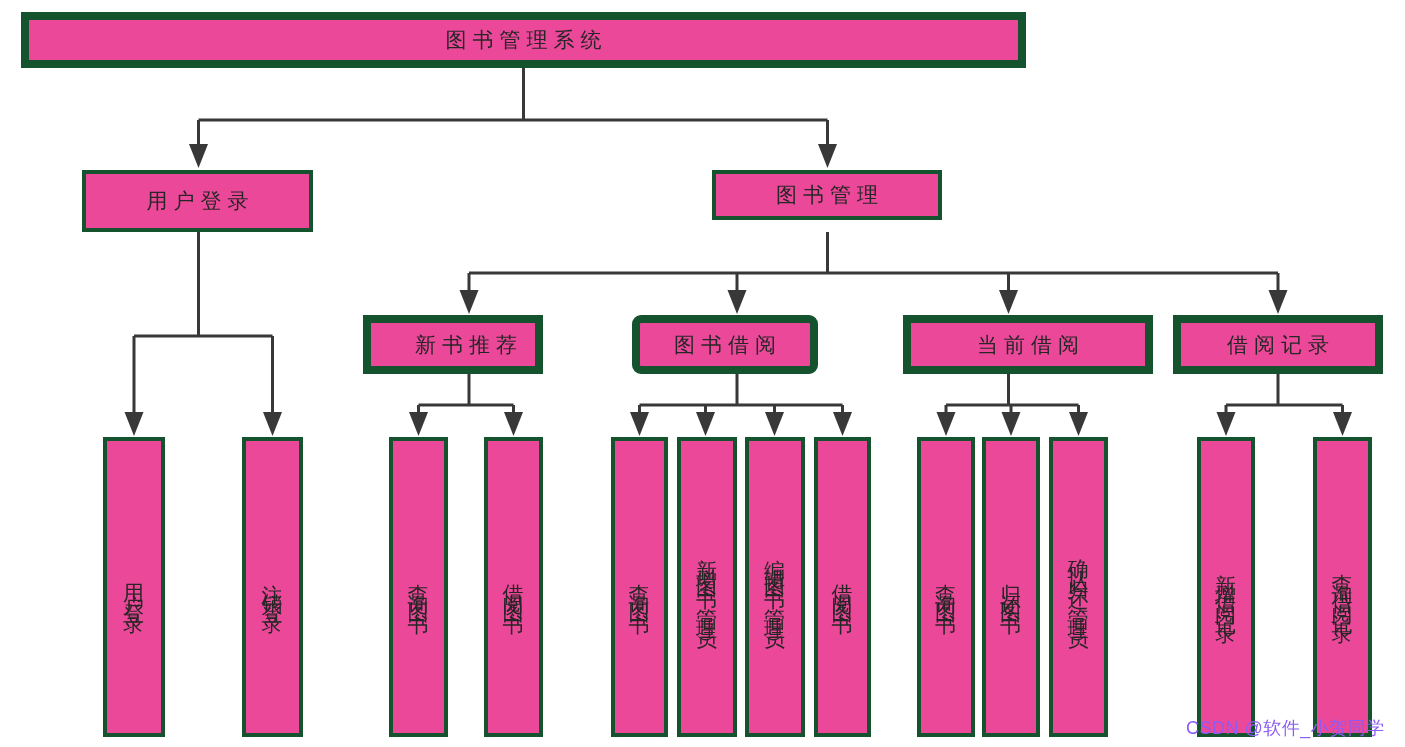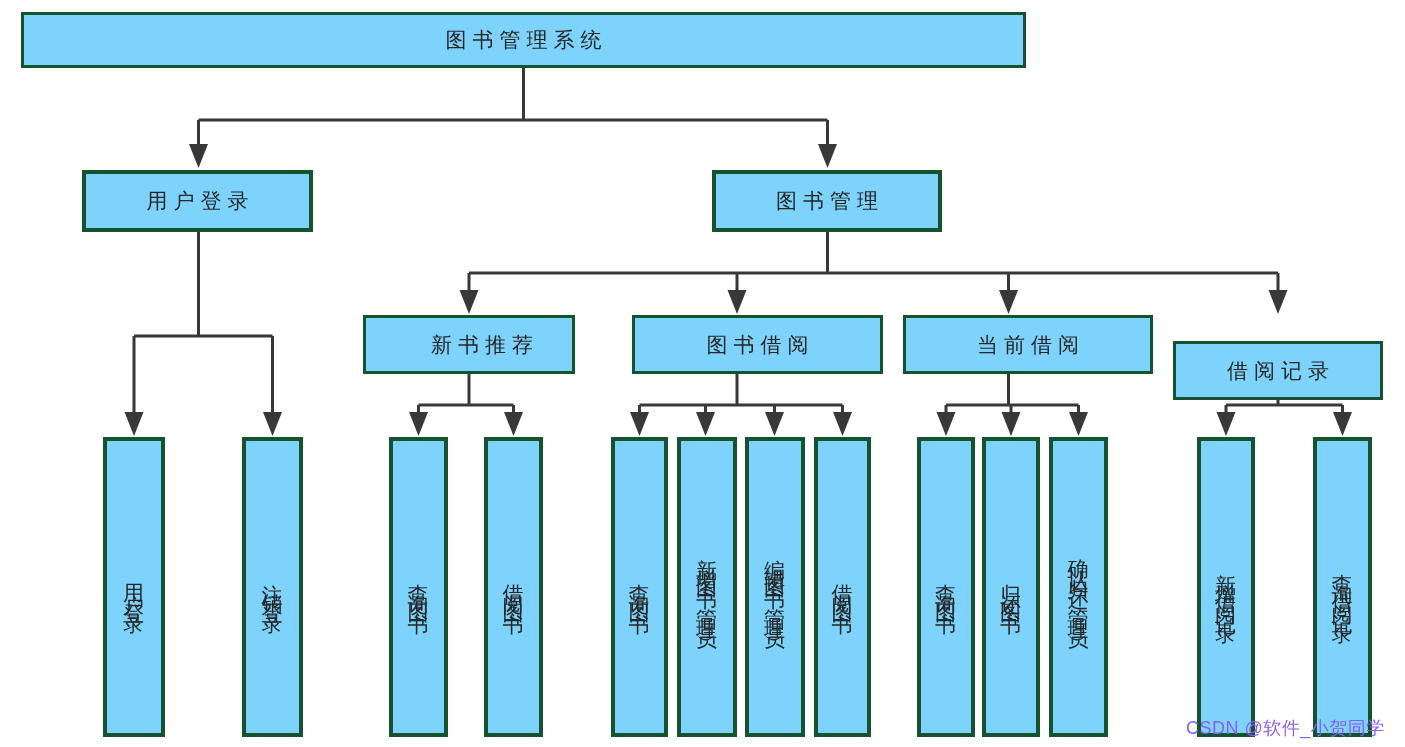--- a/index.html
+++ b/index.html
@@ -6,22 +6,22 @@
   .canvas{
     position:relative;
     width:1405px;height:747px;
     background:#ffffff;
     font-family:"Liberation Sans","DejaVu Sans",sans-serif;
     overflow:hidden;
   }
   .node{
     position:absolute;
     box-sizing:border-box;
-    background:#7dd3fc;
-    border:3px solid #14532d;
+    background:#ec4899;
+    border:8px solid #14532d;
     display:flex;
     align-items:center;
     justify-content:center;
     color:#262626;
   }
   .h-node{
     font-size:21px;
     letter-spacing:6px;
     text-indent:6px;
     white-space:nowrap;
@@ -118,34 +118,34 @@
     </g>
   </svg>
 
   <div class="node h-node" style="left:21px;top:12px;width:1005px;height:56px;">
     <span>图书管理系统</span>
   </div>
 
   <div class="node h-node lv2" style="left:82px;top:170px;width:231px;height:62px;">
     <span>用户登录</span>
   </div>
-  <div class="node h-node lv2" style="left:712px;top:170px;width:230px;height:62px;">
+  <div class="node h-node lv2" style="left:712px;top:170px;width:230px;height:50px;">
     <span>图书管理</span>
   </div>
 
-  <div class="node h-node" style="left:363px;top:315px;width:212px;height:59px;padding-left:26px;">
+  <div class="node h-node" style="left:363px;top:315px;width:180px;height:59px;padding-left:26px;">
     <span>新书推荐</span>
   </div>
-  <div class="node h-node" style="left:632px;top:315px;width:251px;height:59px;">
+  <div class="node h-node" style="left:632px;top:315px;width:186px;height:59px;border-radius:9px;">
     <span>图书借阅</span>
   </div>
   <div class="node h-node" style="left:903px;top:315px;width:250px;height:59px;">
     <span>当前借阅</span>
   </div>
-  <div class="node h-node" style="left:1173px;top:315px;width:210px;height:59px;margin-top:26px;">
+  <div class="node h-node" style="left:1173px;top:315px;width:210px;height:59px;">
     <span>借阅记录</span>
   </div>
 
   <div class="node leaf" style="left:103px;top:437px;width:62px;height:300px;">
     <span class="vtext">用户登录</span>
   </div>
   <div class="node leaf" style="left:242px;top:437px;width:61px;height:300px;">
     <span class="vtext">注销登录</span>
   </div>
 

